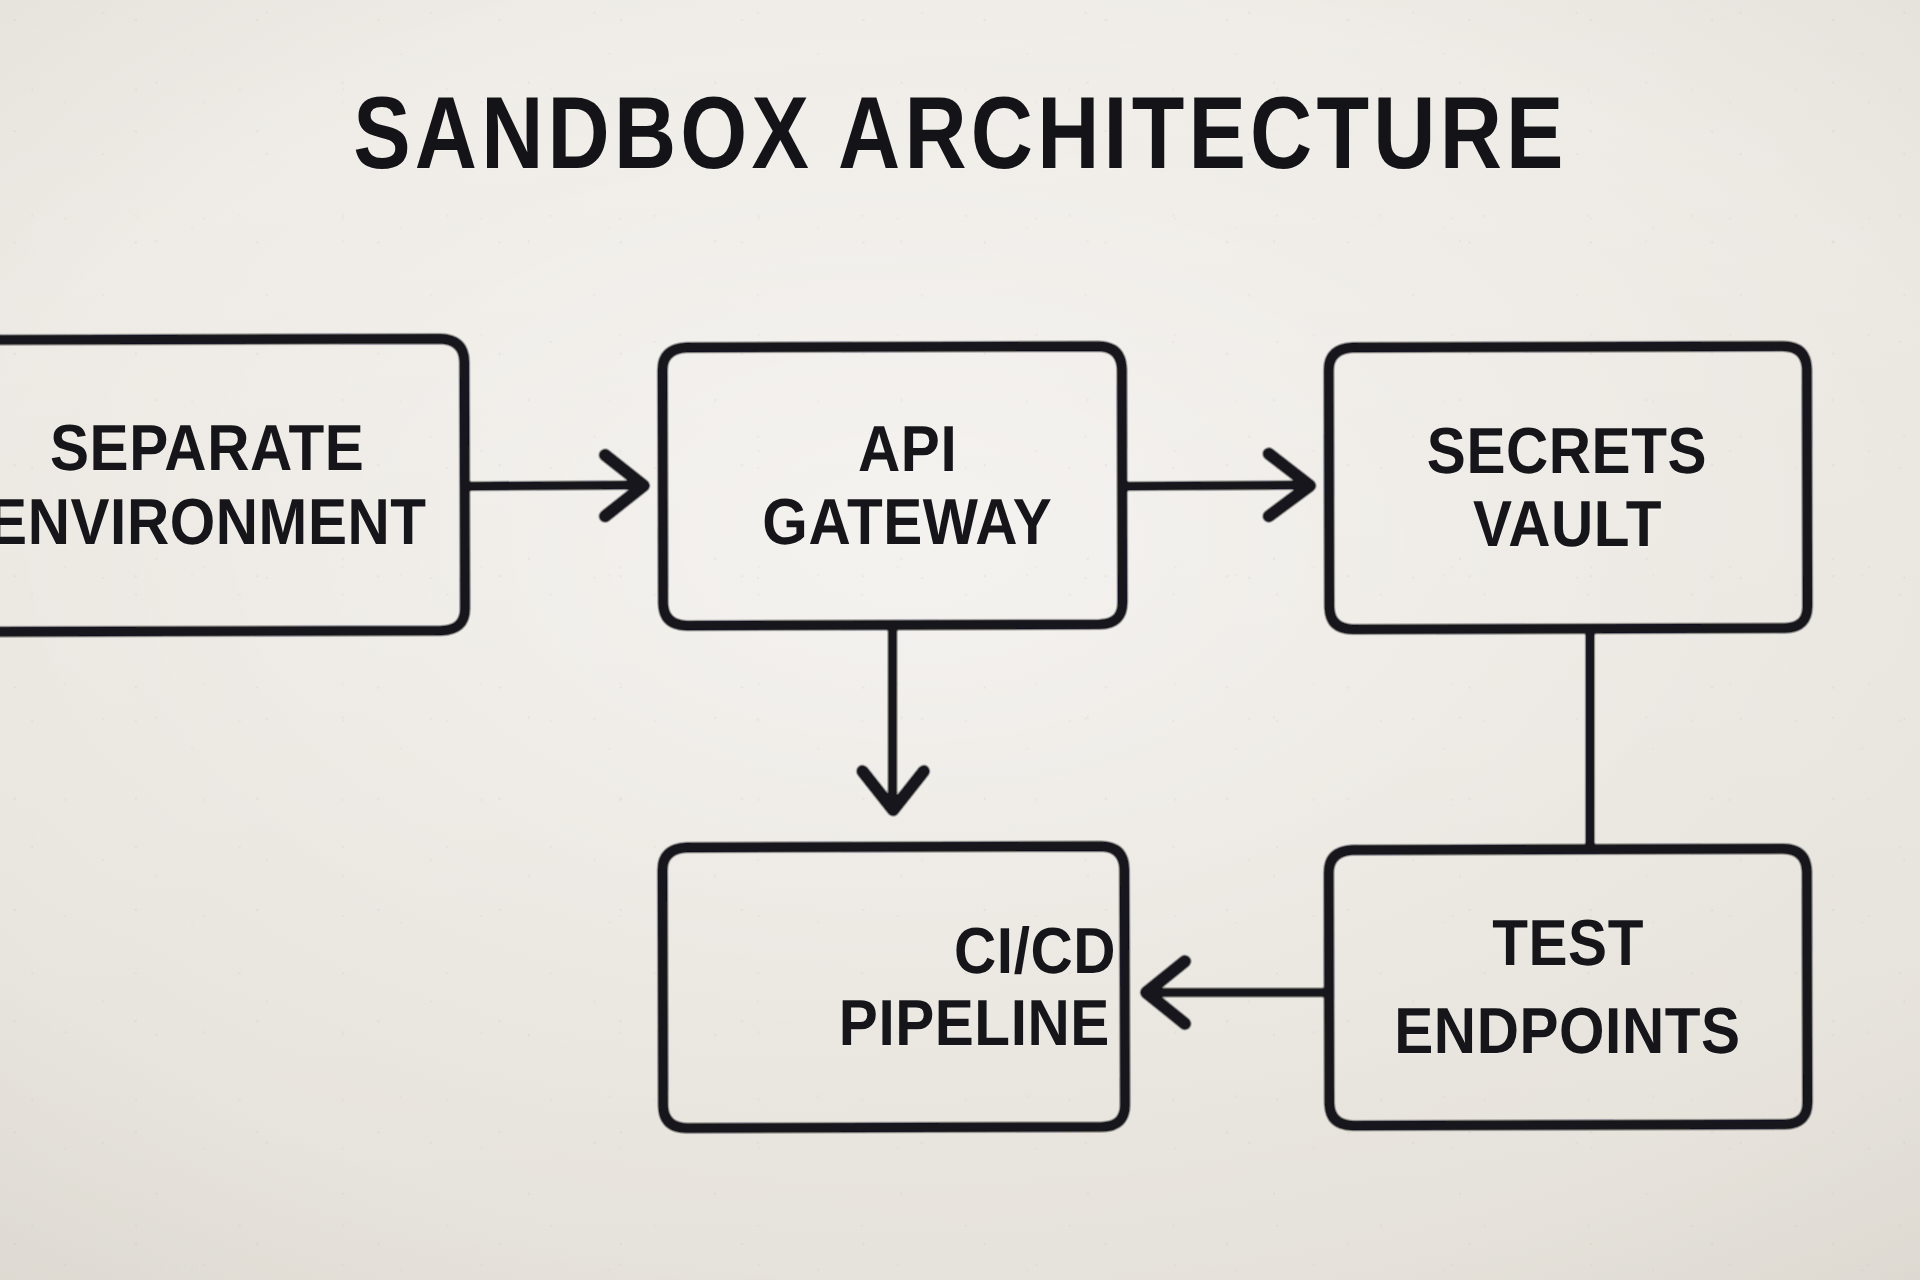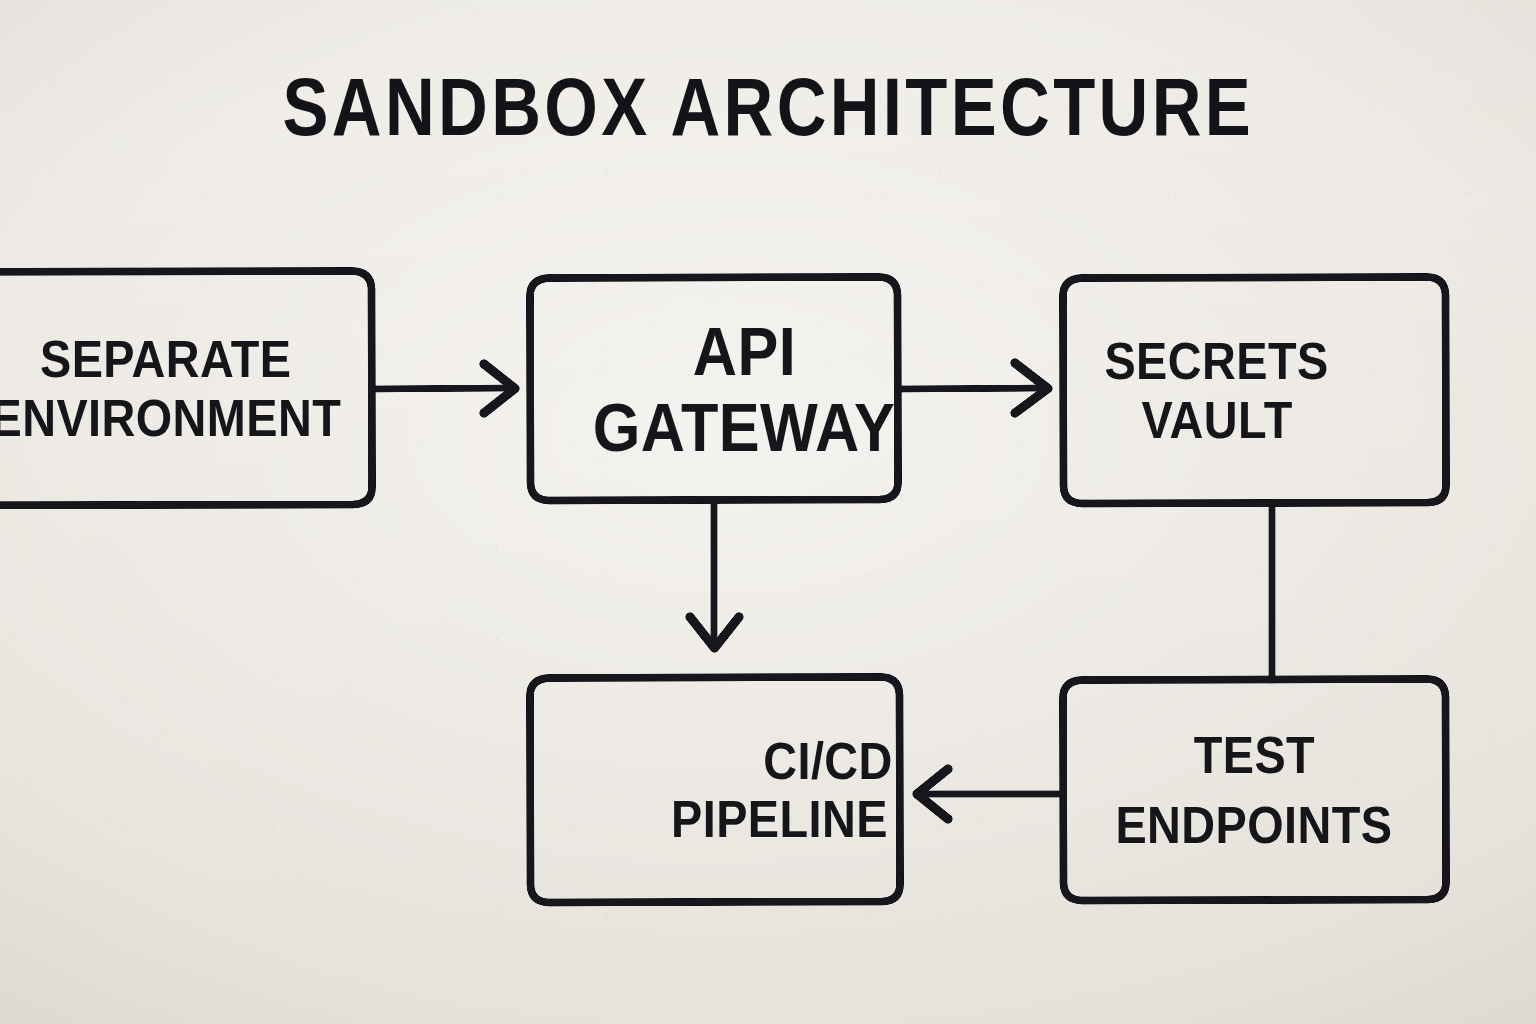--- a/index.html
+++ b/index.html
@@ -202,26 +202,26 @@
 
   <div id="page-title">
     <span class="line">SANDBOX ARCHITECTURE</span>
   </div>
 
   <div class="node-label" style="left:-40px; top:272px; width:412px; height:233px; font-size:52px;">
     <span class="line">SEPARATE</span>
     <span class="line">ENVIRONMENT</span>
   </div>
 
-  <div class="node-label" style="left:560px; top:278px; width:368px; height:222px; font-size:68px;">
+  <div class="node-label" style="left:542px; top:278px; width:368px; height:222px; font-size:52px;">
     <span class="line">API</span>
     <span class="line">GATEWAY</span>
   </div>
 
-  <div class="node-label" style="left:1026px; top:278px; width:382px; height:225px; font-size:52px;">
+  <div class="node-label" style="left:1063px; top:278px; width:382px; height:225px; font-size:52px;">
     <span class="line">SECRETS</span>
     <span class="line">VAULT</span>
   </div>
 
   <div class="node-label" style="left:530px; top:678px; width:370px; height:224px; font-size:52px;align-items:flex-end;">
     <span class="line">CI/CD</span>
     <span class="line">PIPELINE</span>
   </div>
 
   <div class="node-label" style="left:1063px; top:680px; width:382px; height:220px; font-size:52px;gap:12px;">

